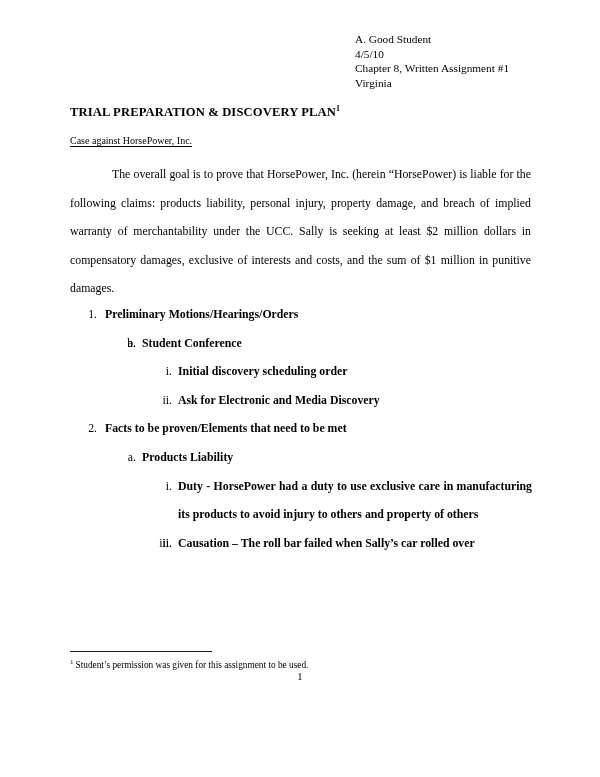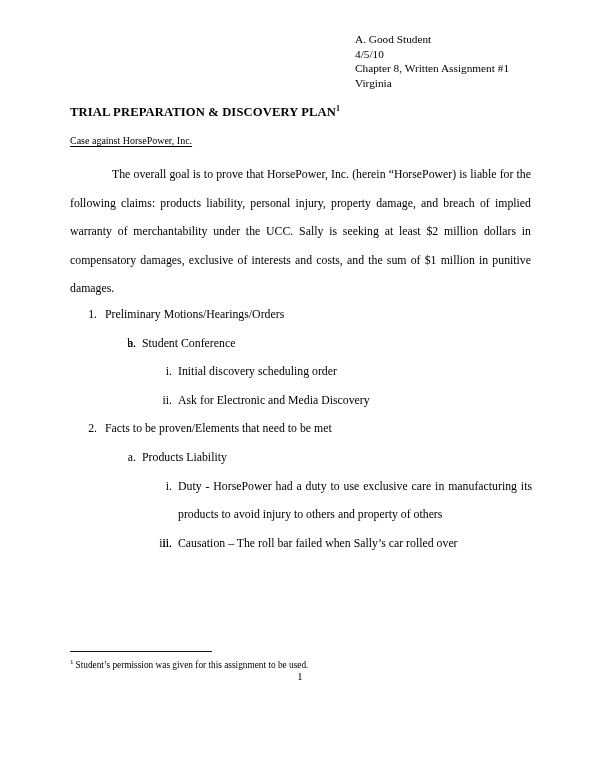--- a/index.html
+++ b/index.html
@@ -84,21 +84,21 @@
   .item {
     position: relative;
     display: block;
   }
   .item .marker {
     position: absolute;
     top: 0;
     text-align: right;
     white-space: nowrap;
   }
-  .item .txt { display: block; }
+  .item .txt { display: block; font-weight: bold; }
 
   
   .lvl1 { padding-left: 35px; }
   .lvl1 > .marker { left: 0px; width: 27px; }
 
   
   .lvl2 { padding-left: 72px; }
   .lvl2 > .marker { left: 30px; width: 36px; }
 
   

